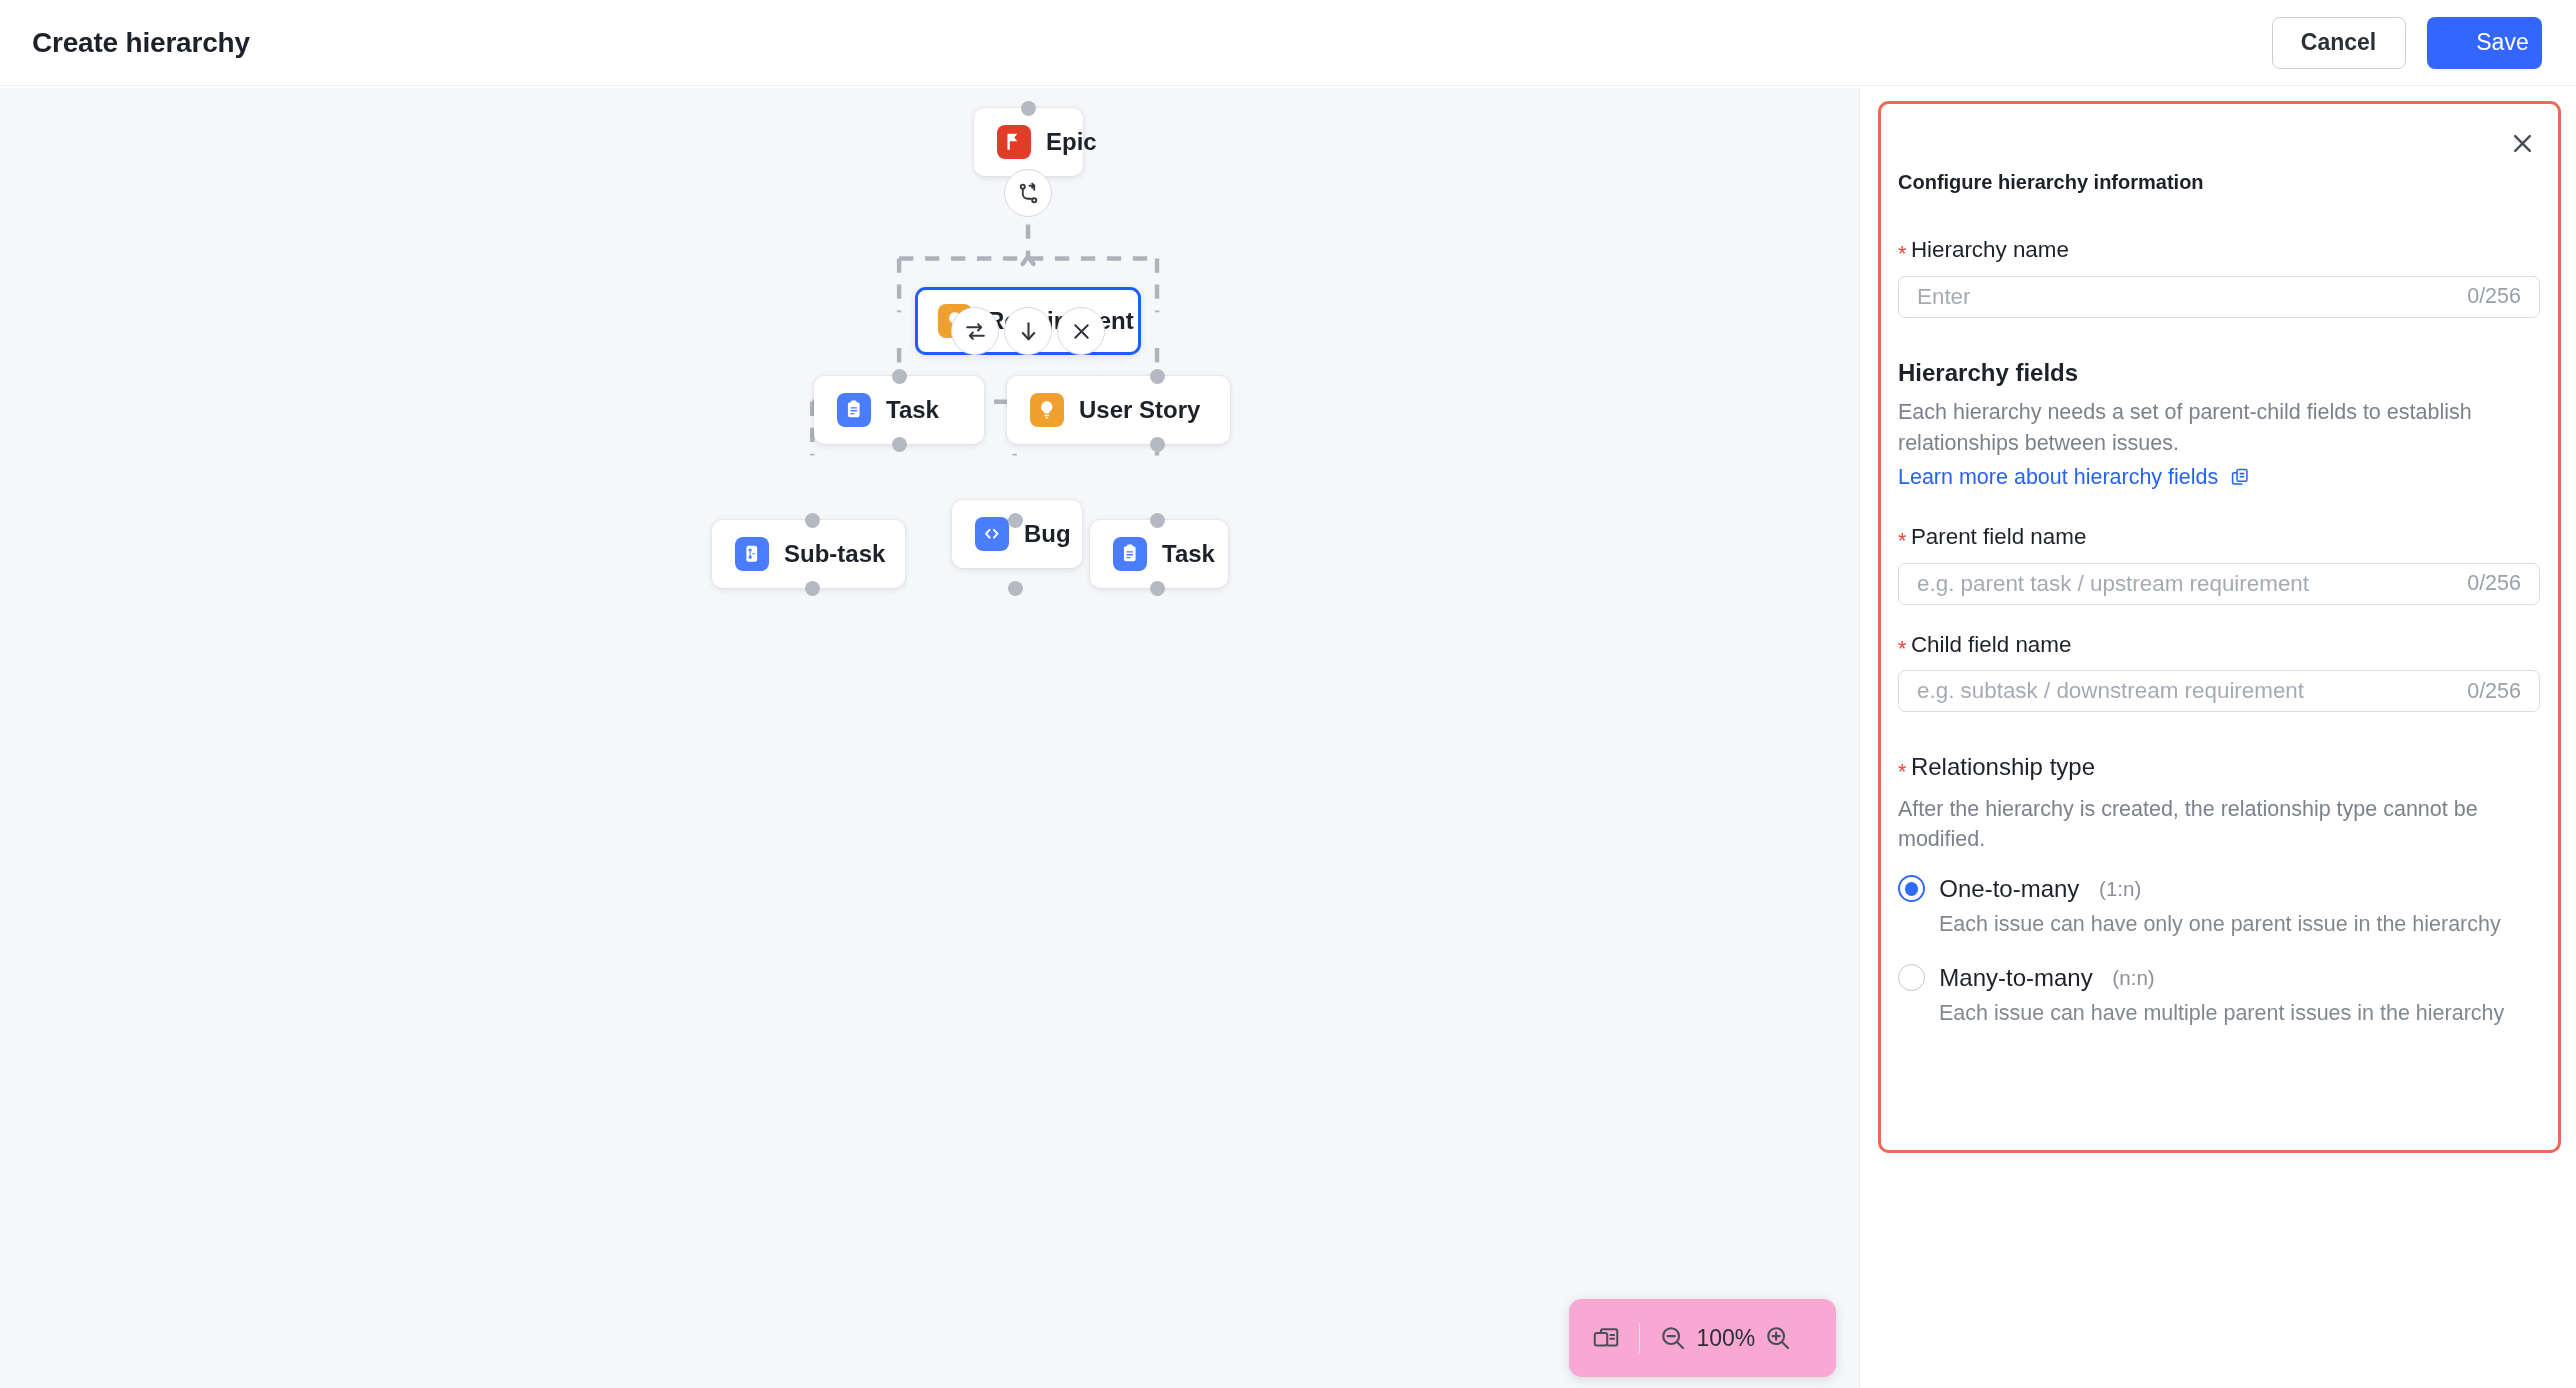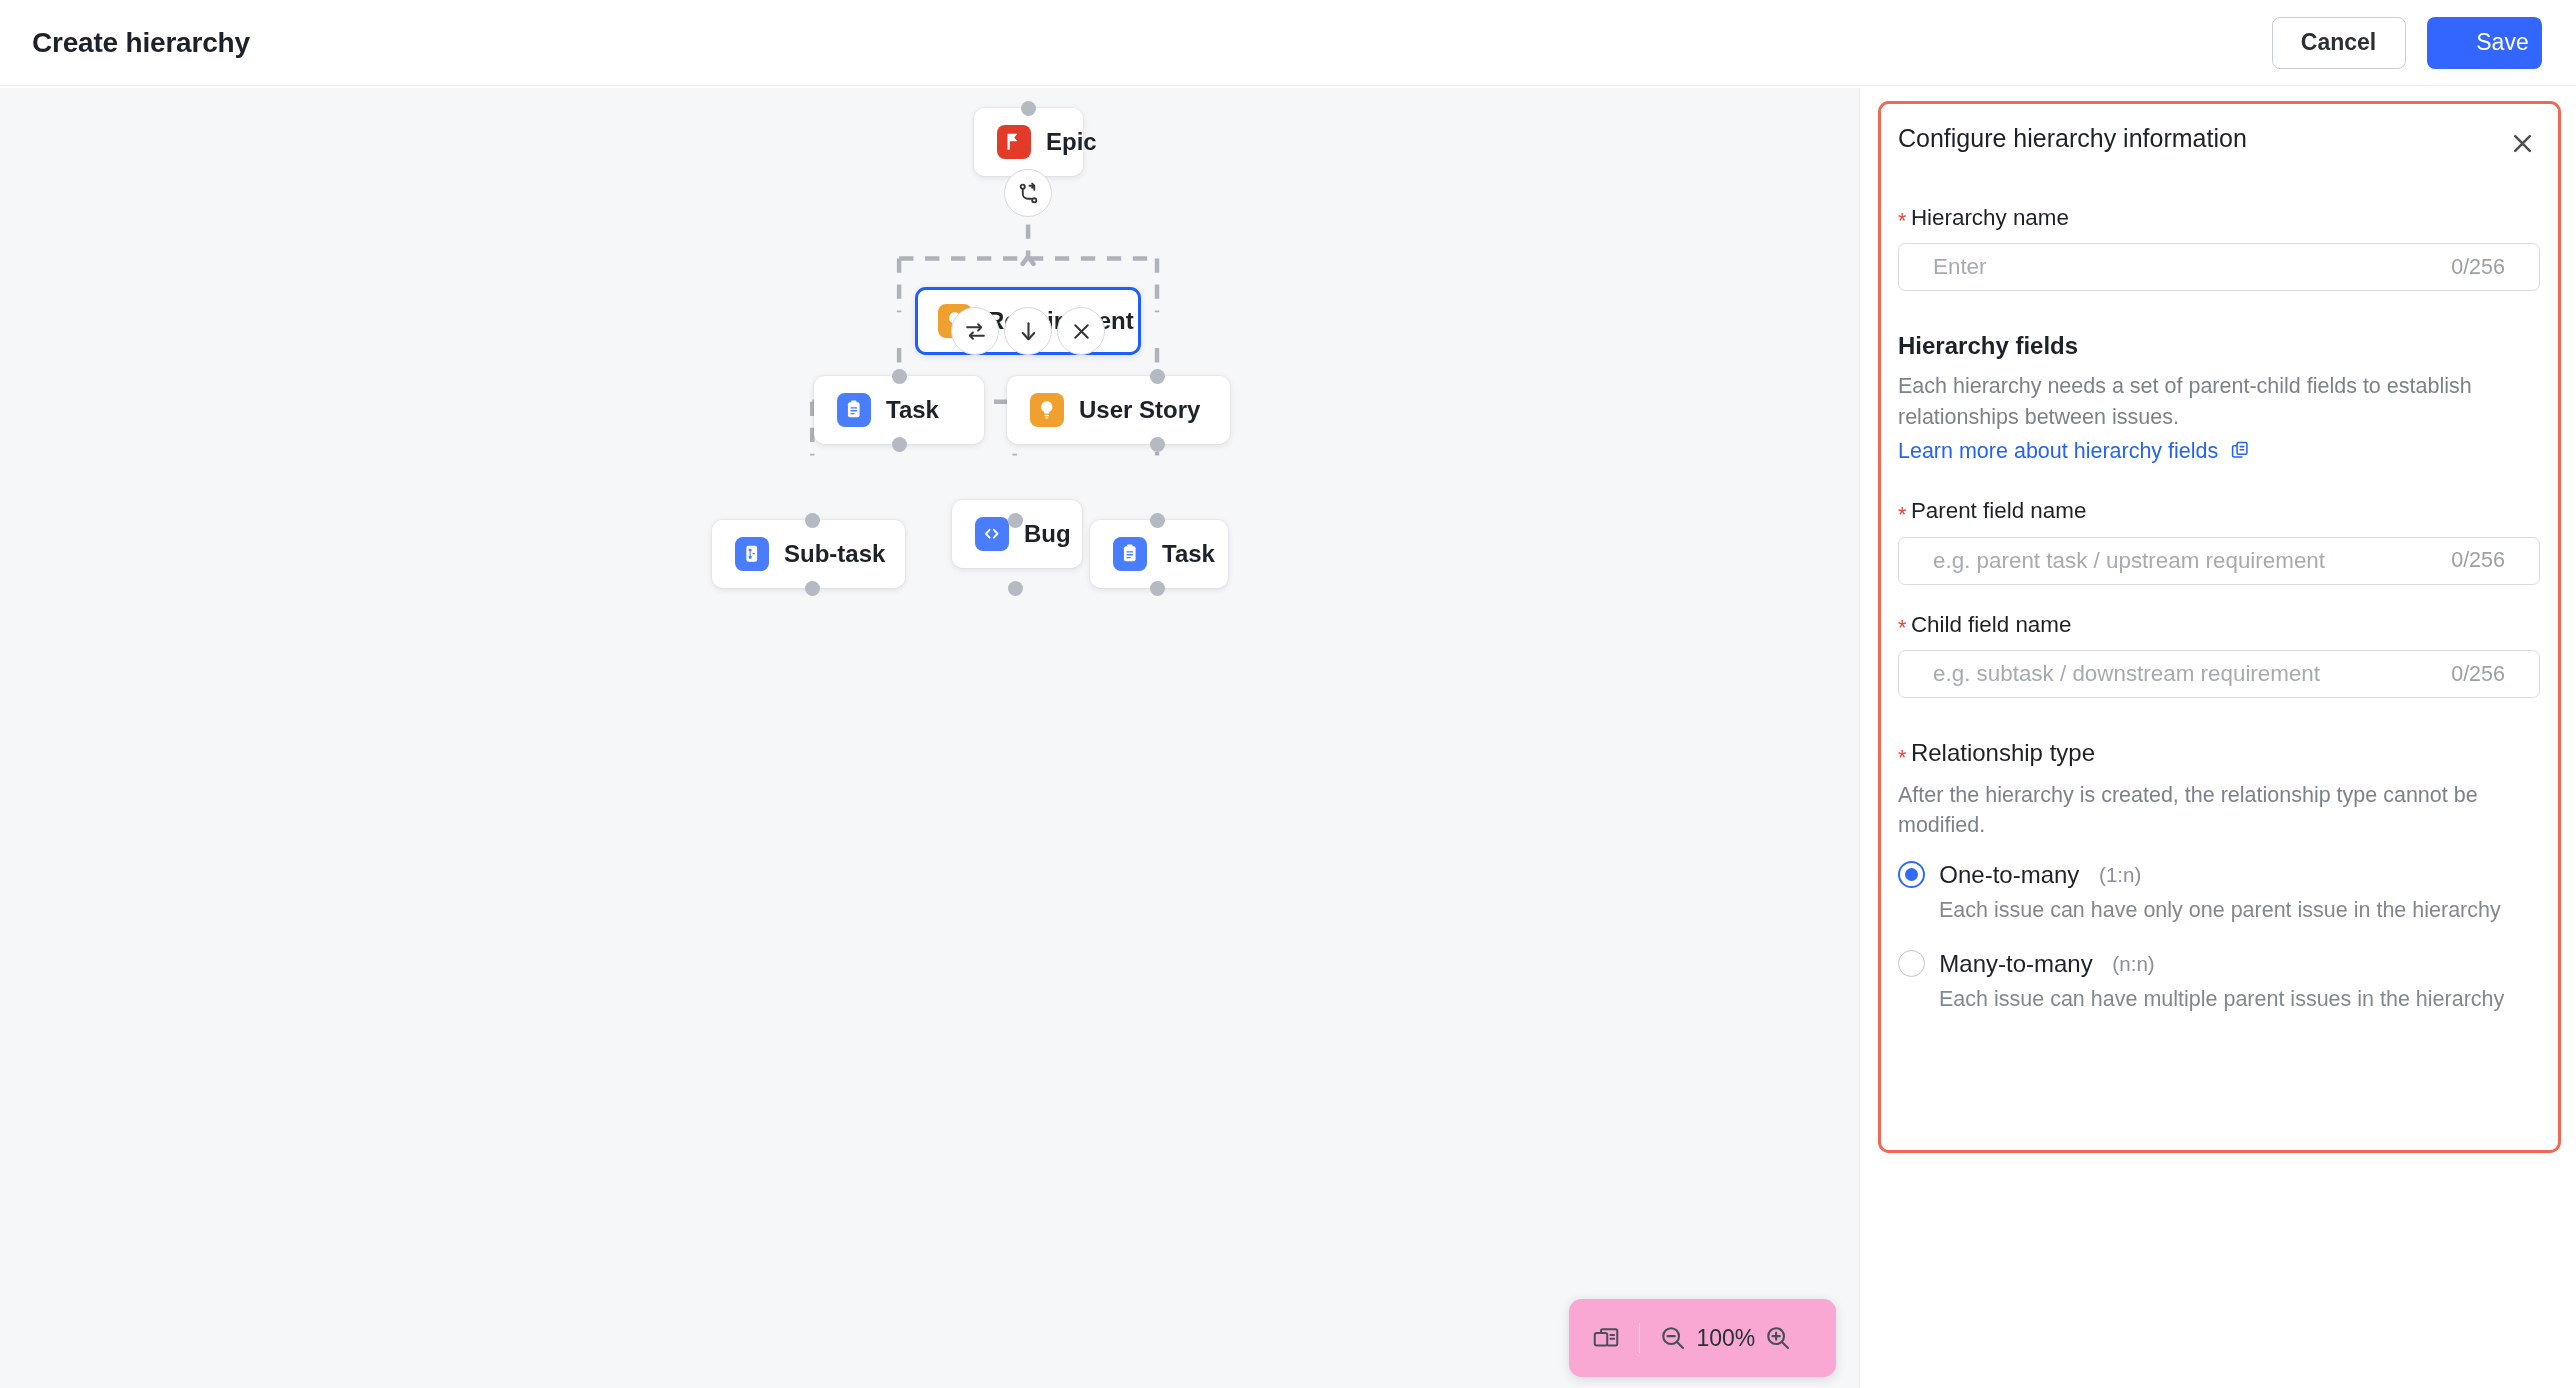--- a/index.html
+++ b/index.html
@@ -126,35 +126,35 @@
     border-radius: 10.7px;
     pointer-events: none;
     z-index: 10;
   }
   .panel-inner { position: absolute; left: 0; top: 0; width: 714px; padding: 36px 36px 0 36px; }
 
   .panel-header {
     display: flex; align-items: flex-start; justify-content: space-between;
     margin-bottom: 43px;
   }
-  .panel-title { font-size: 25px; font-weight: normal; color: #1d2129; }
+  .panel-title { font-size: 20px; font-weight: bold; color: #1d2129; margin-top: 47px; }
   .close-btn { width: 36px; height: 36px; display:flex; align-items:center; justify-content:center; cursor: pointer; margin-top: 1.8px;}
 
   .field-label {
     font-size: 22.4px; color: #1d2129; margin-bottom: 12.5px;
     display: flex; align-items: baseline;
   }
   .req-star { color: #ee3f35; font-size: 21.5px; margin-right: 4.5px; line-height: 1; position: relative; top: 3.6px; }
 
   .input {
-    position: relative; width: 642px; height: 48px;
+    position: relative; width: 642px; height: 42px;
     border: 1.8px solid #d9dce1; border-radius: 7.2px;
     background: #ffffff;
     display: flex; align-items: center;
-    padding: 0 34px;
+    padding: 0 18px;
     cursor: text;
   }
   .input-ph { font-size: 22.4px; color: #a6abb3; }
   .input-count { margin-left: auto; font-size: 21.5px; color: #9aa0a8; }
 
   .section-title { font-size: 24px; font-weight: bold; color: #1d2129; margin-bottom: 10.7px; }
   .section-desc { font-size: 21.5px; color: #7c828b; line-height: 1.42; max-width: 627px; }
   .link-row { display: flex; align-items: center; gap: 10.7px; margin-top: 7.2px; }
   .link { font-size: 21.5px; color: #2563f0; cursor: pointer; }
 

